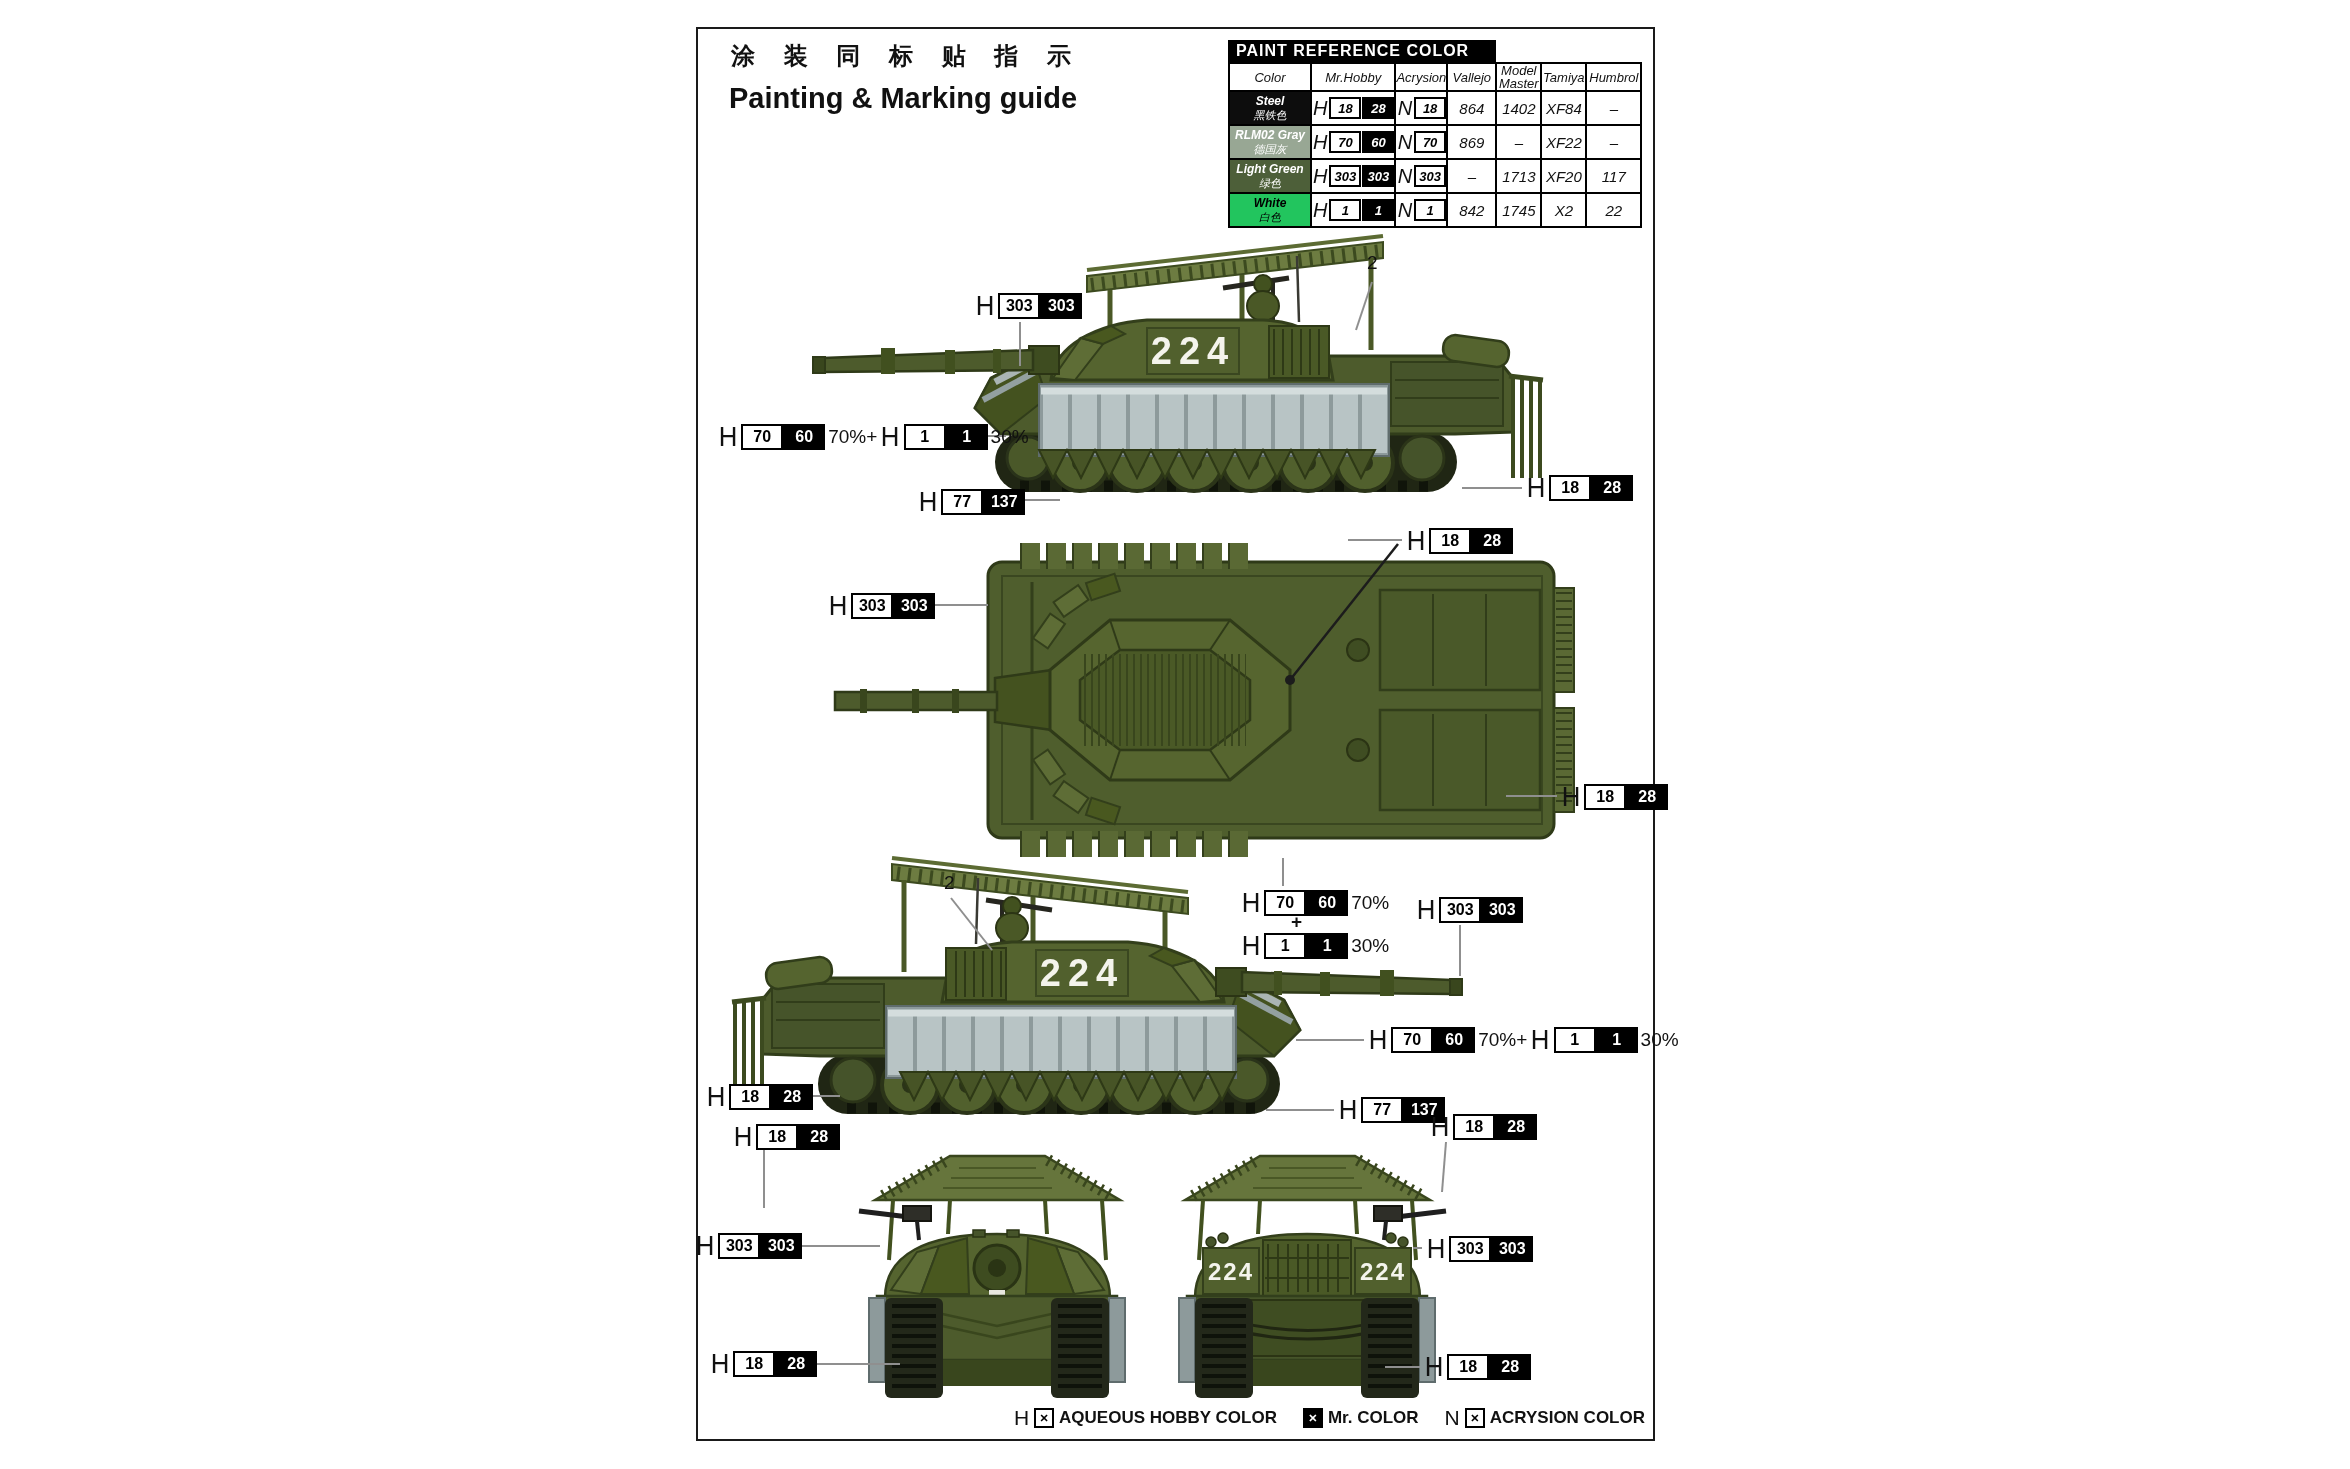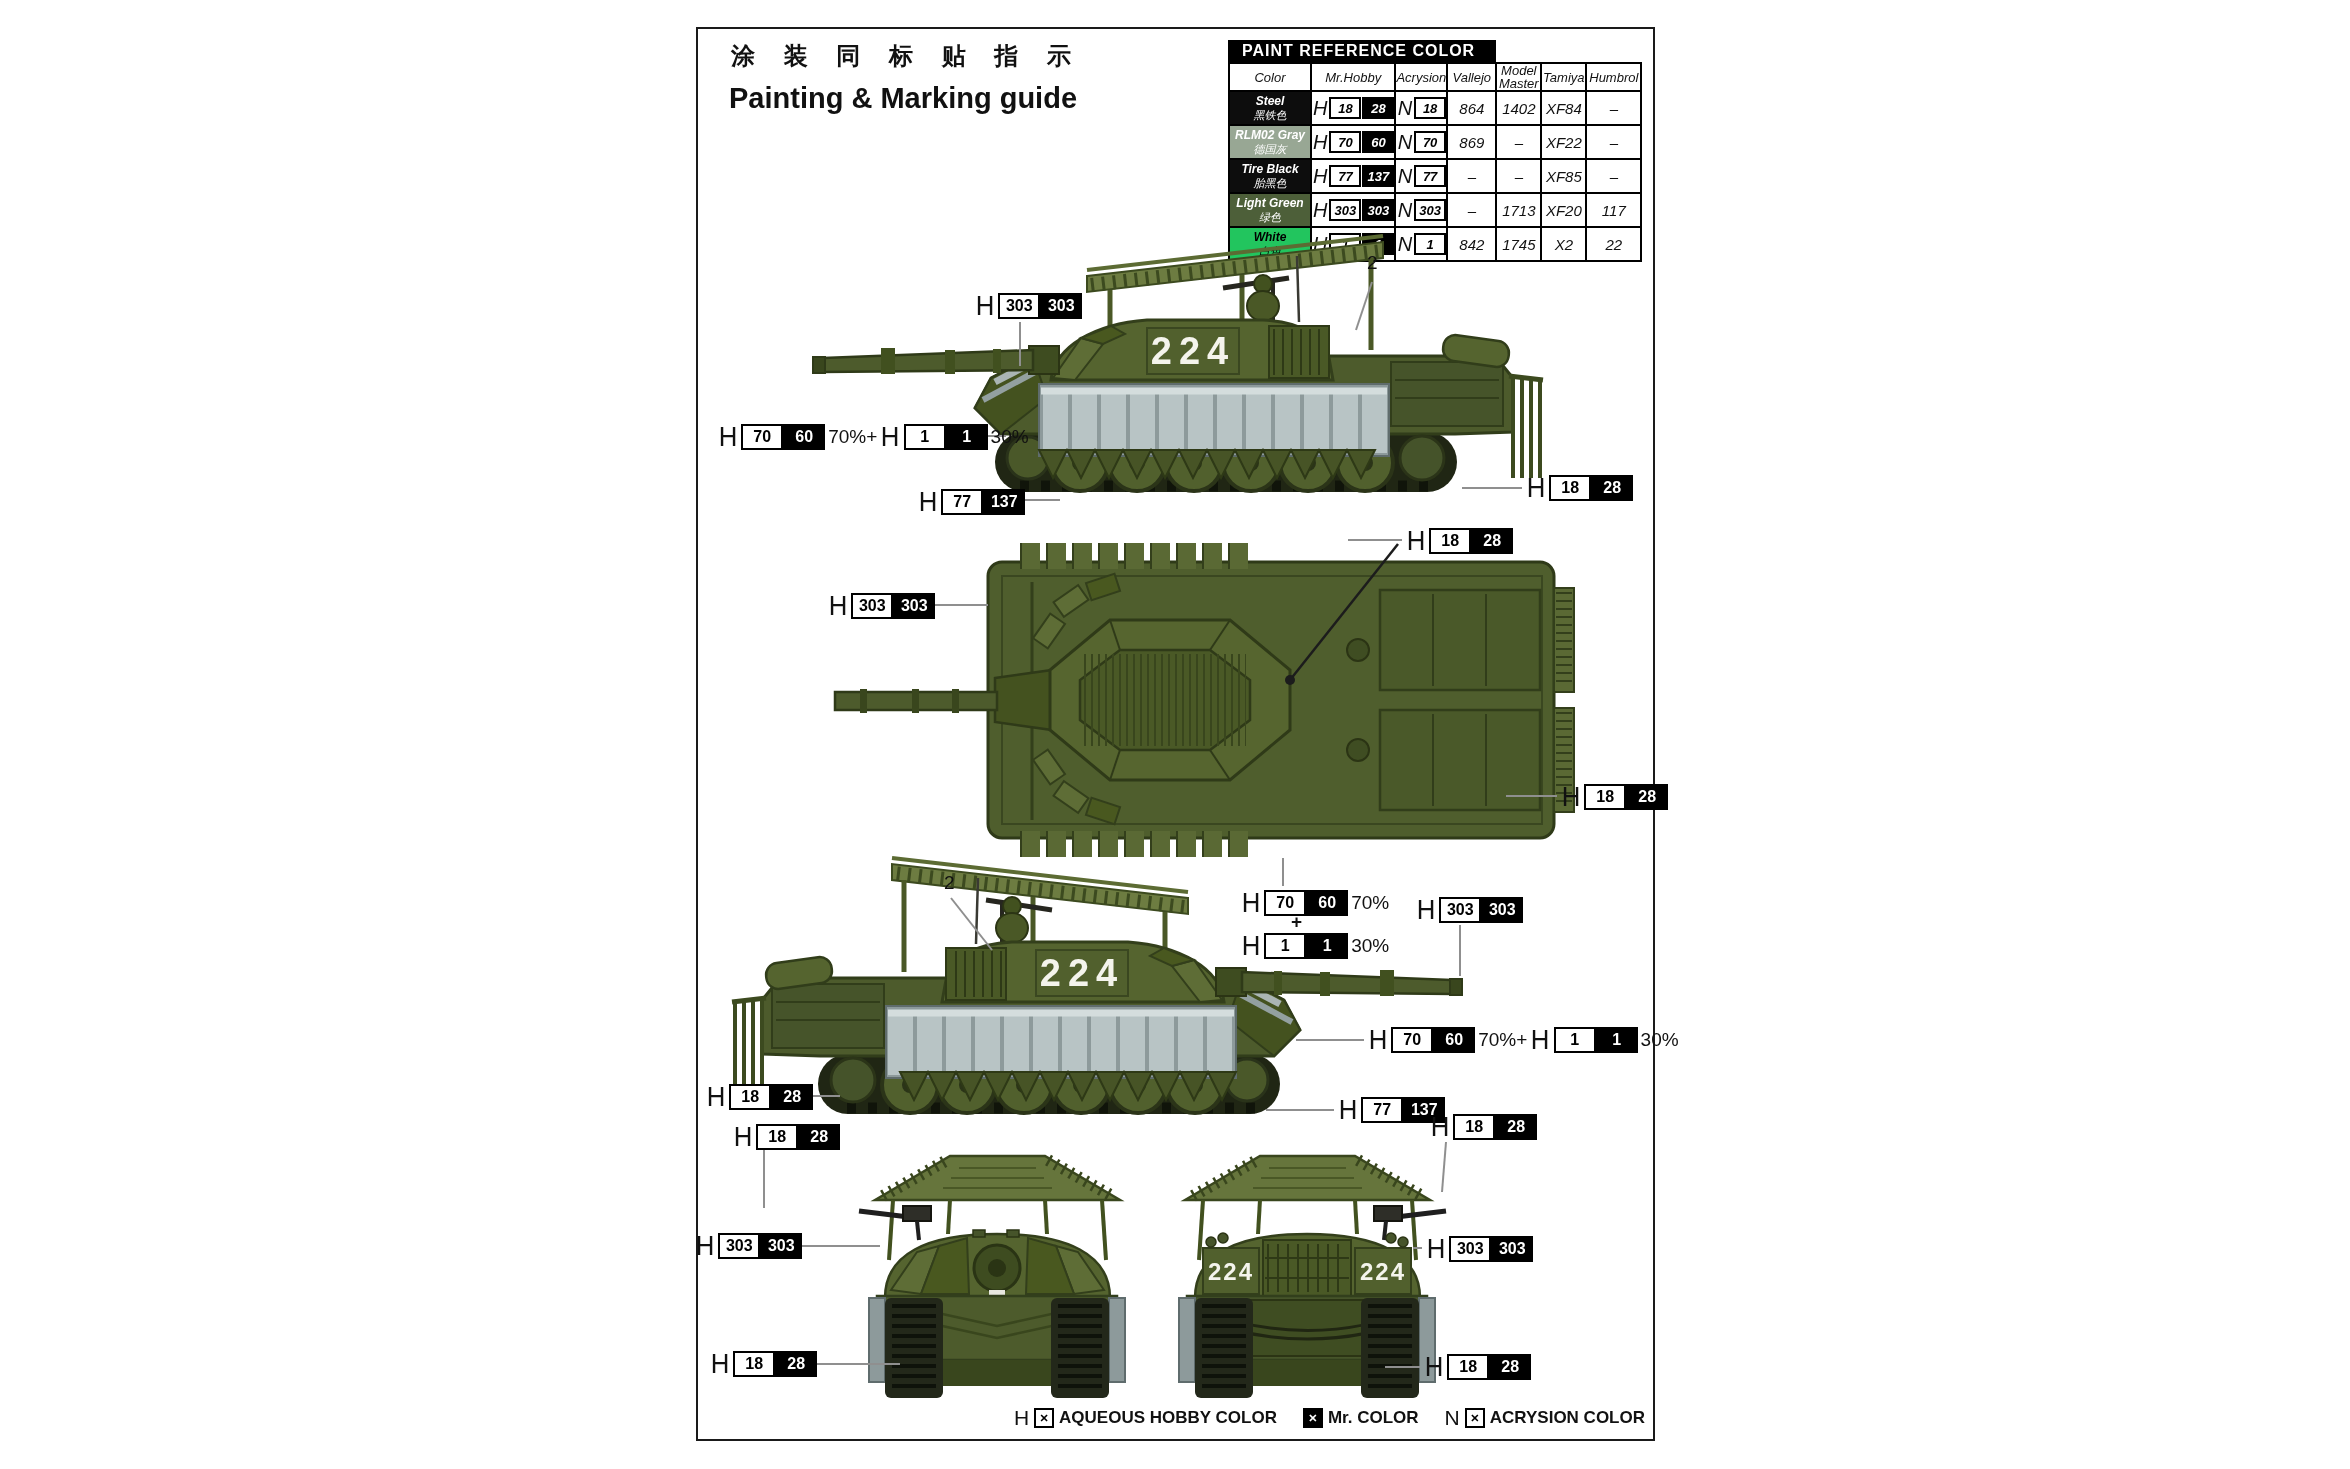--- a/index.html
+++ b/index.html
@@ -7,21 +7,21 @@
          font-family:"Liberation Sans",sans-serif;color:#111;}
   #page-border{position:absolute;left:696px;top:27px;width:955px;height:1410px;
                border:2px solid #1a1a1a;background:#fff;}
   
   #title-cn{position:absolute;left:731px;top:40px;font-size:24px;font-weight:bold;letter-spacing:11px;}
   #title-en{position:absolute;left:729px;top:82px;font-size:29px;font-weight:bold;}
   #footer-title{position:absolute;left:700px;top:1441px;font-size:25px;font-weight:bold;white-space:nowrap;}
 
   
   #table-header-bar{position:absolute;left:1228px;top:40px;width:268px;height:22px;background:#000;
-    color:#fff;font-size:16px;font-weight:bold;line-height:22px;padding-left:14px;letter-spacing:1px;box-sizing:border-box;}
+    color:#fff;font-size:16px;font-weight:bold;line-height:22px;padding-left:8px;letter-spacing:1px;box-sizing:border-box;}
   #paint-table{position:absolute;left:1228px;top:62px;border-collapse:collapse;table-layout:fixed;background:#fff;}
   #paint-table td,#paint-table th{border:2px solid #000;text-align:center;vertical-align:middle;
     font-size:15px;padding:0;overflow:hidden;font-style:italic;}
   #paint-table th{font-size:13px;font-weight:normal;height:23px;line-height:1.0;}
   #paint-table td{height:32px;}
   .cname-en{font-size:12px;font-weight:bold;line-height:1.1;}
   .cname-cn{font-size:11px;line-height:1.1;}
   .tletter{font-size:20px;font-weight:normal;margin:0 1px;}
   .tbox{display:inline-flex;align-items:center;justify-content:center;height:18px;min-width:24px;
     padding:0 2px;border:2px solid #000;background:#fff;color:#000;font-size:13px;font-weight:bold;line-height:1;}
@@ -123,43 +123,20 @@
               <span class="tletter">N</span>
               <span class="tbox">70</span>
             </div>
           </td>
           <td>869</td>
           <td>–</td>
           <td>XF22</td>
           <td>–</td>
         </tr>
         <tr>
-          <td style="background: rgb(13, 13, 13); color: rgb(255, 255, 255);">
-            <div class="cname-en">Tire Black</div>
-            <div class="cname-cn">胎黑色</div>
-          </td>
-          <td>
-            <div class="hobby-cell">
-              <span class="tletter">H</span>
-              <span class="tbox">77</span>
-              <span class="tbox solid">137</span>
-            </div>
-          </td>
-          <td>
-            <div class="hobby-cell">
-              <span class="tletter">N</span>
-              <span class="tbox">77</span>
-            </div>
-          </td>
-          <td>–</td>
-          <td>–</td>
-          <td>XF85</td>
-          <td>–</td>
-        </tr>
-        <tr>
           <td style="background: rgb(77, 95, 57); color: rgb(255, 255, 255);">
             <div class="cname-en">Light Green</div>
             <div class="cname-cn">绿色</div>
           </td>
           <td>
             <div class="hobby-cell">
               <span class="tletter">H</span>
               <span class="tbox">303</span>
               <span class="tbox solid">303</span>
             </div>

